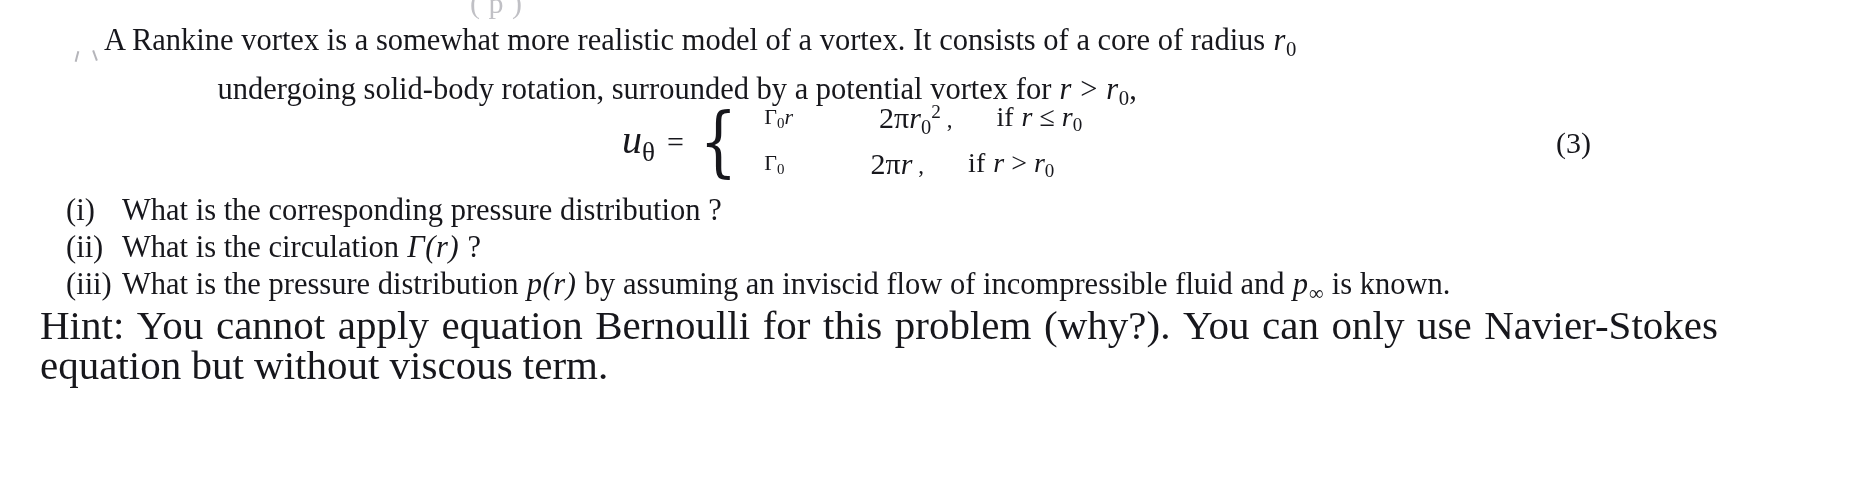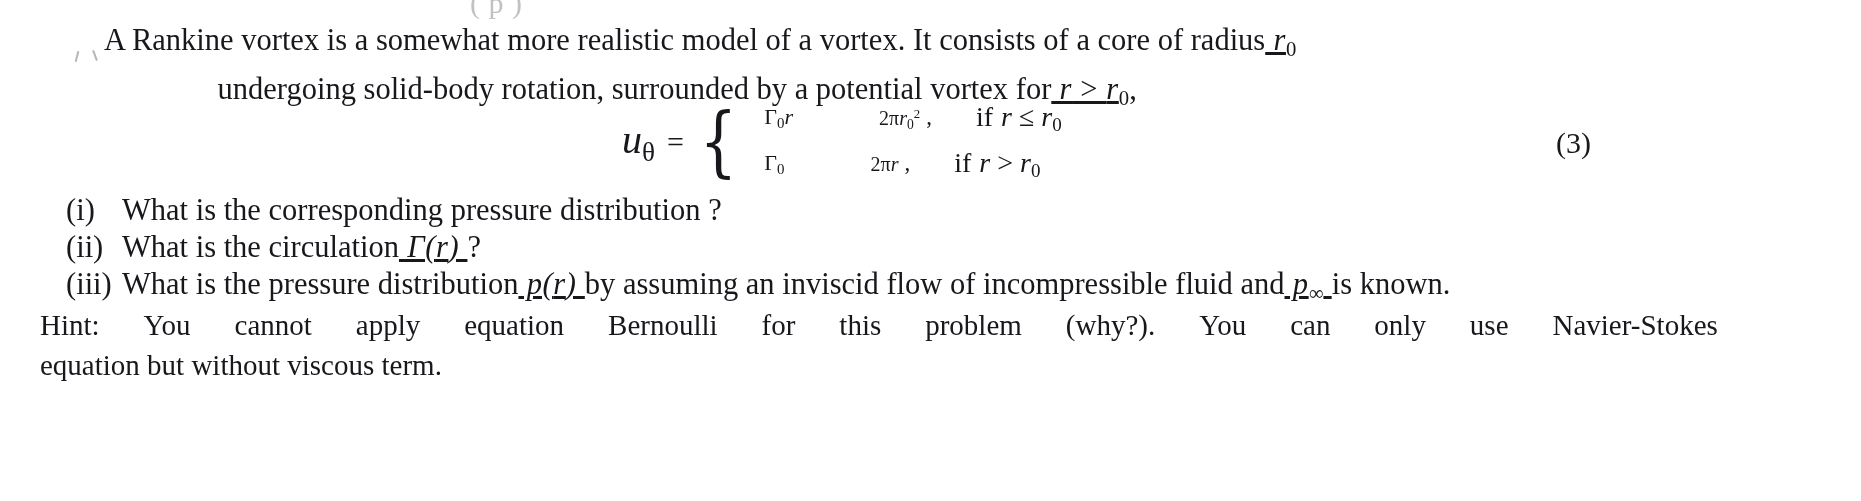--- a/index.html
+++ b/index.html
@@ -80,21 +80,21 @@
     font-size: .68em;
     vertical-align: -0.28em;
     font-style: normal;
     letter-spacing: 0;
   }
   .sup {
     font-size: .64em;
     vertical-align: 0.52em;
     font-style: normal;
   }
-  .thin { letter-spacing: .02em; text-decoration: underline; }
+  .thin { letter-spacing: .02em; }
 
   
   .equation-block {
     position: absolute;
     left: 0;
     top: 96px;
     width: 1861px;
     height: 92px;
   }
   .eq-inner {
@@ -153,21 +153,21 @@
     font-size: 22px;
     white-space: nowrap;
   }
   .frac .bar {
     width: 100%;
     height: 1.6px;
     background: #17171c;
   }
   .frac .den {
     padding: 1px 3px 0 3px;
-    font-size: 20px;
+    font-size: 30px;
     white-space: nowrap;
   }
   .case-comma {
     font-size: 23px;
     padding-left: 2px;
     align-self: flex-end;
     padding-bottom: 4px;
   }
   .case-cond {
     font-size: 28px;
@@ -212,21 +212,21 @@
   }
   .enum-marker.wide { }
   .enum-text { }
 
   
   .hint {
     position: absolute;
     left: 40px;
     top: 305px;
     width: 1678px;
-    font-size: 29px;
+    font-size: 41px;
     line-height: 40px;
     text-align: justify;
   }
   .hint .hint-l1 { white-space: nowrap; }
   .hint .hint-l2 { white-space: nowrap; }
   .hint-l1 .jw { display: inline-block; }
 </style>
 </head>
 <body>
 

